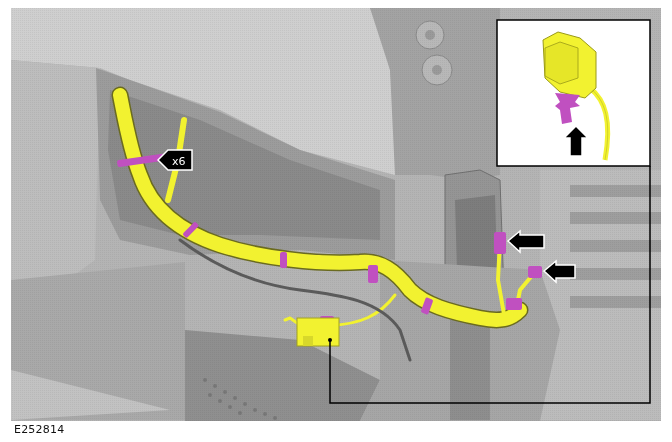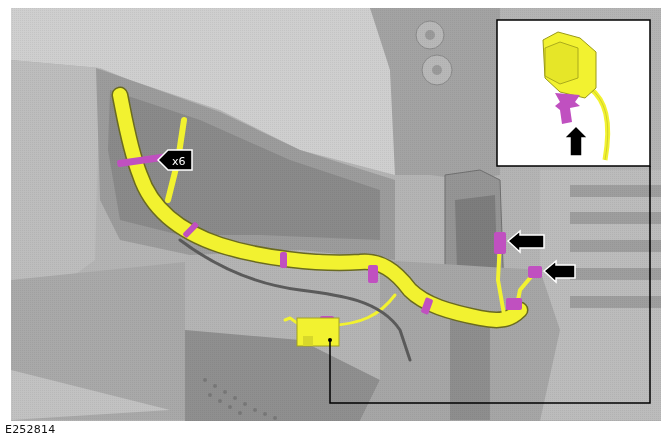--- a/index.html
+++ b/index.html
@@ -1,18 +1,18 @@
 <!DOCTYPE html>
 <html><head>
 <meta charset="utf-8">
 <style>
   html, body { margin:0; padding:0; background:#ffffff; }
   body { width:672px; height:442px; position:relative; overflow:hidden; font-family:"DejaVu Sans", sans-serif; }
   .canvas { position:absolute; left:0; top:0; width:672px; height:442px; }
-  .figure-id { position:absolute; left:3px; top:423px; font-size:11px; color:#111; font-family:"DejaVu Sans", sans-serif; letter-spacing:0.2px; background:#fff; padding:0 2px; }
+  .figure-id { position:absolute; left:12px; top:423px; font-size:11px; color:#111; font-family:"DejaVu Sans", sans-serif; letter-spacing:0.2px; background:#fff; padding:0 2px; }
 </style>
 </head>
 <body>
 
 <svg class="canvas" viewBox="0 0 672 442" width="672" height="442" xmlns="http://www.w3.org/2000/svg">
   <defs>
     <pattern id="dither" width="2" height="2" patternUnits="userSpaceOnUse">
       <rect width="2" height="2" fill="none"></rect>
       <rect width="1" height="1" fill="#000" opacity="0.05"></rect>
     </pattern>

